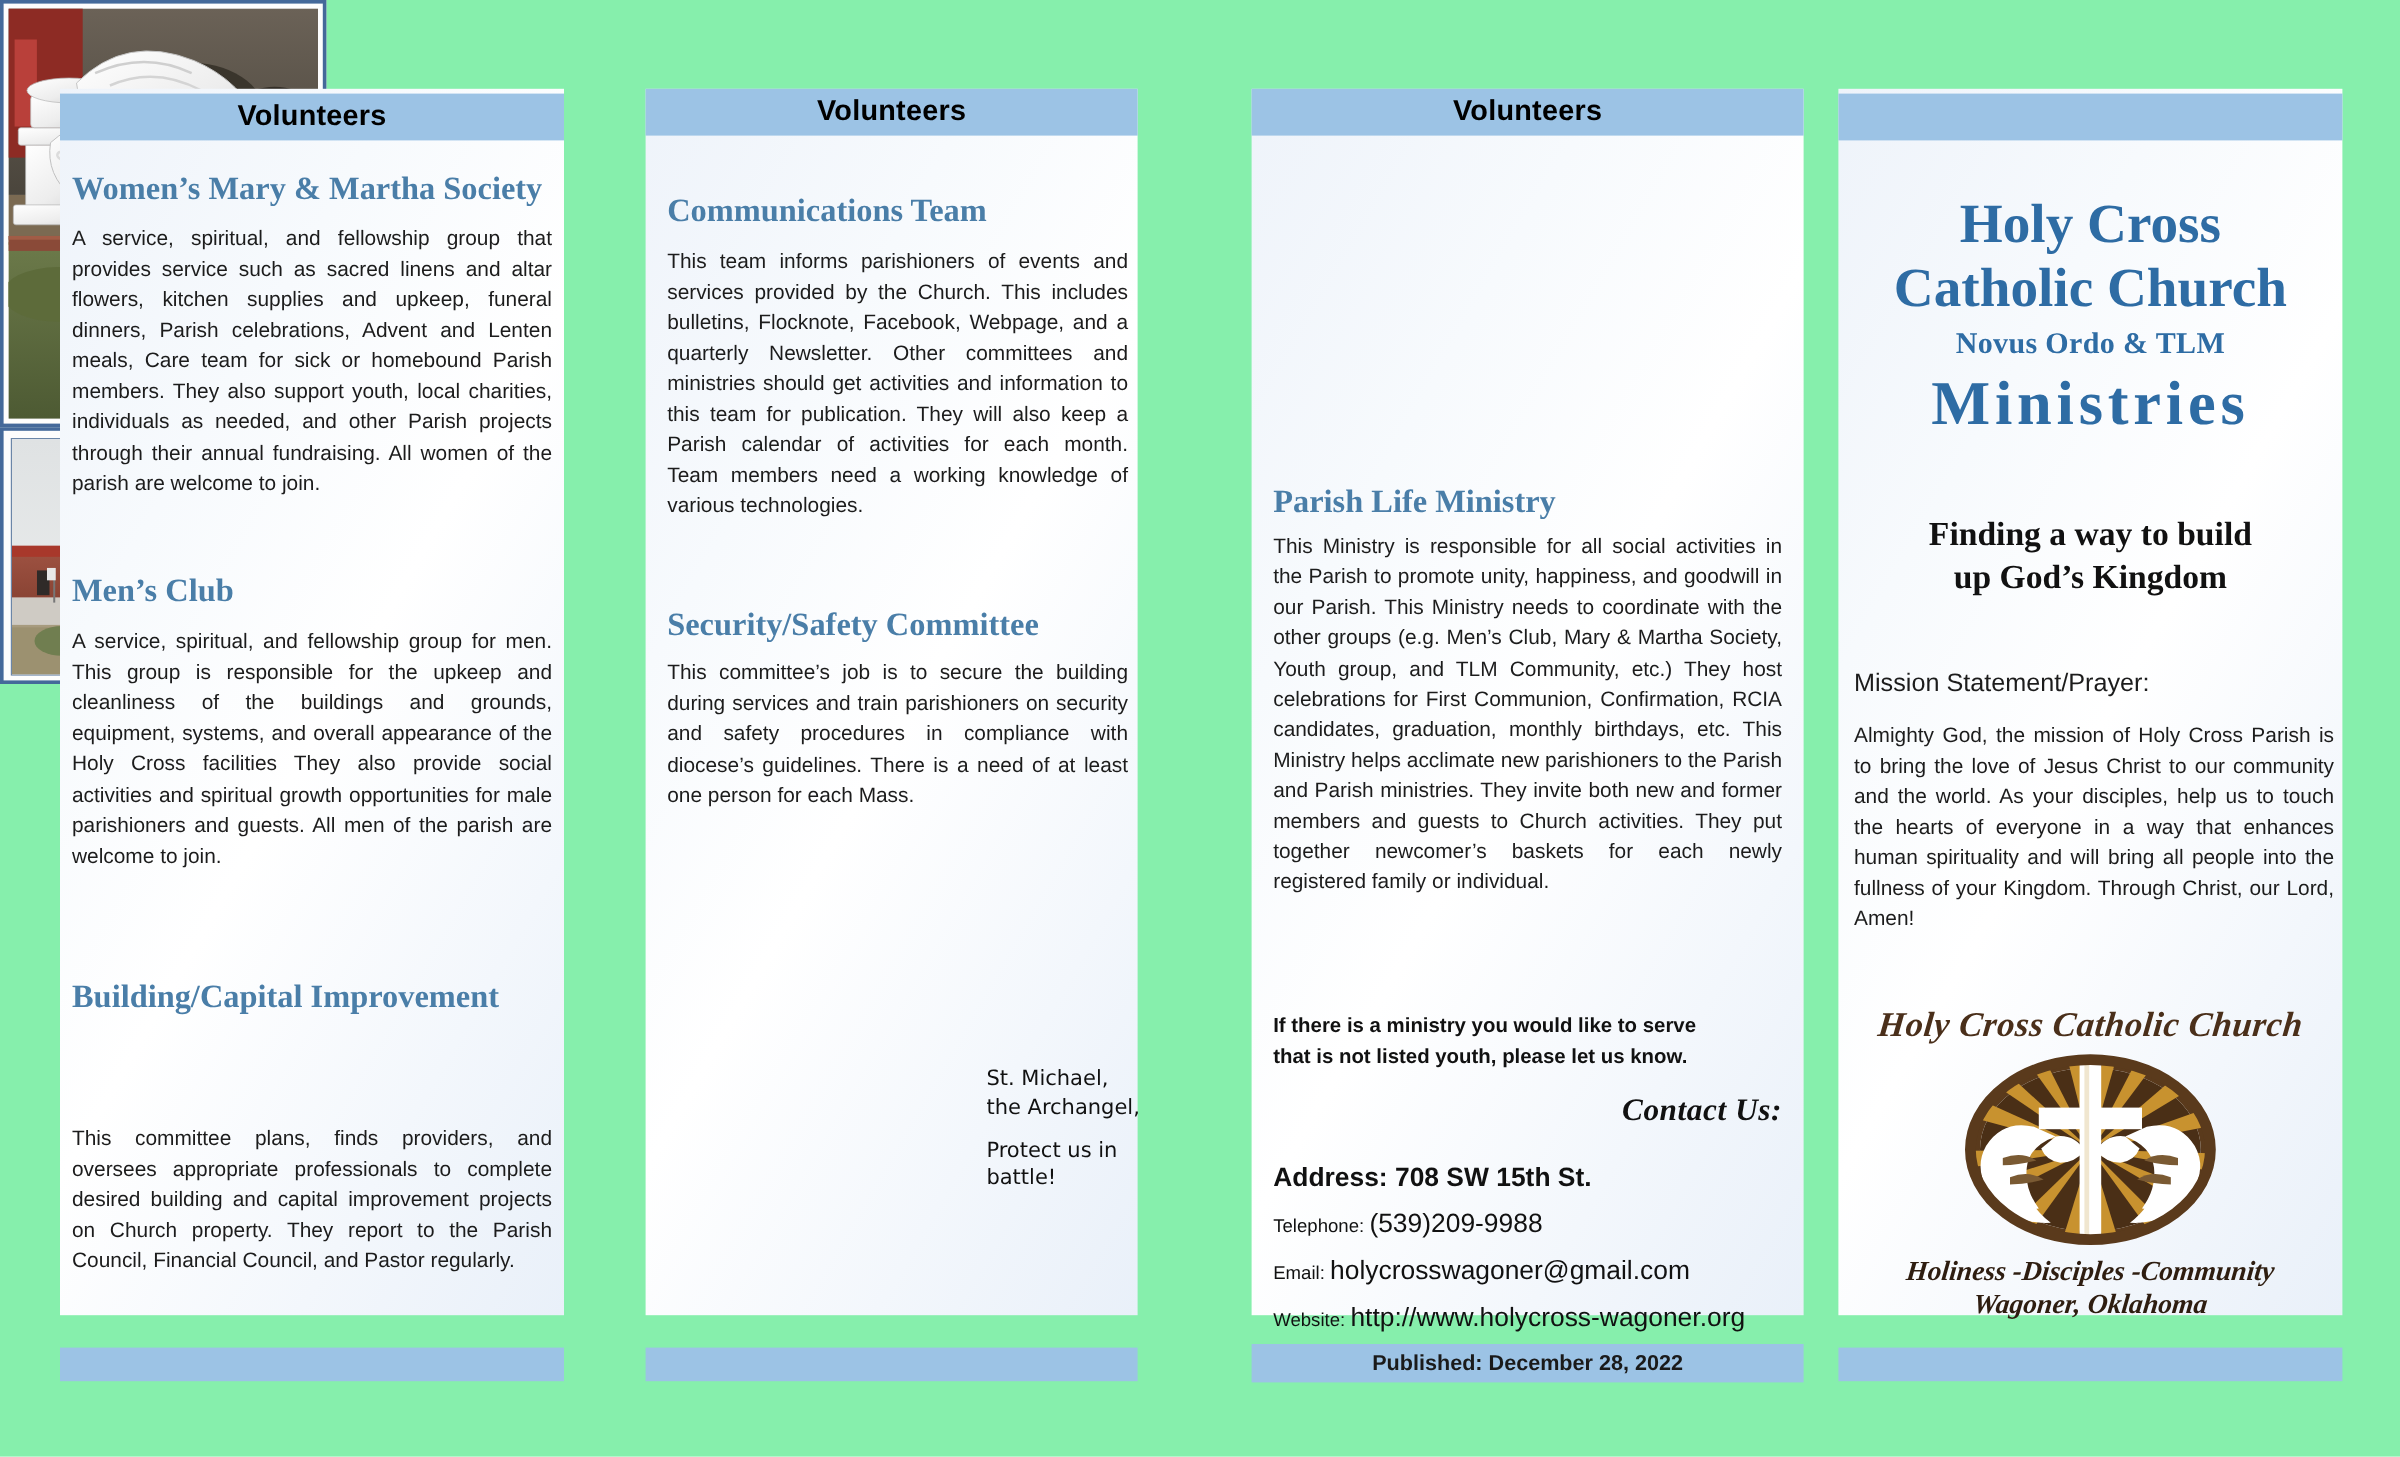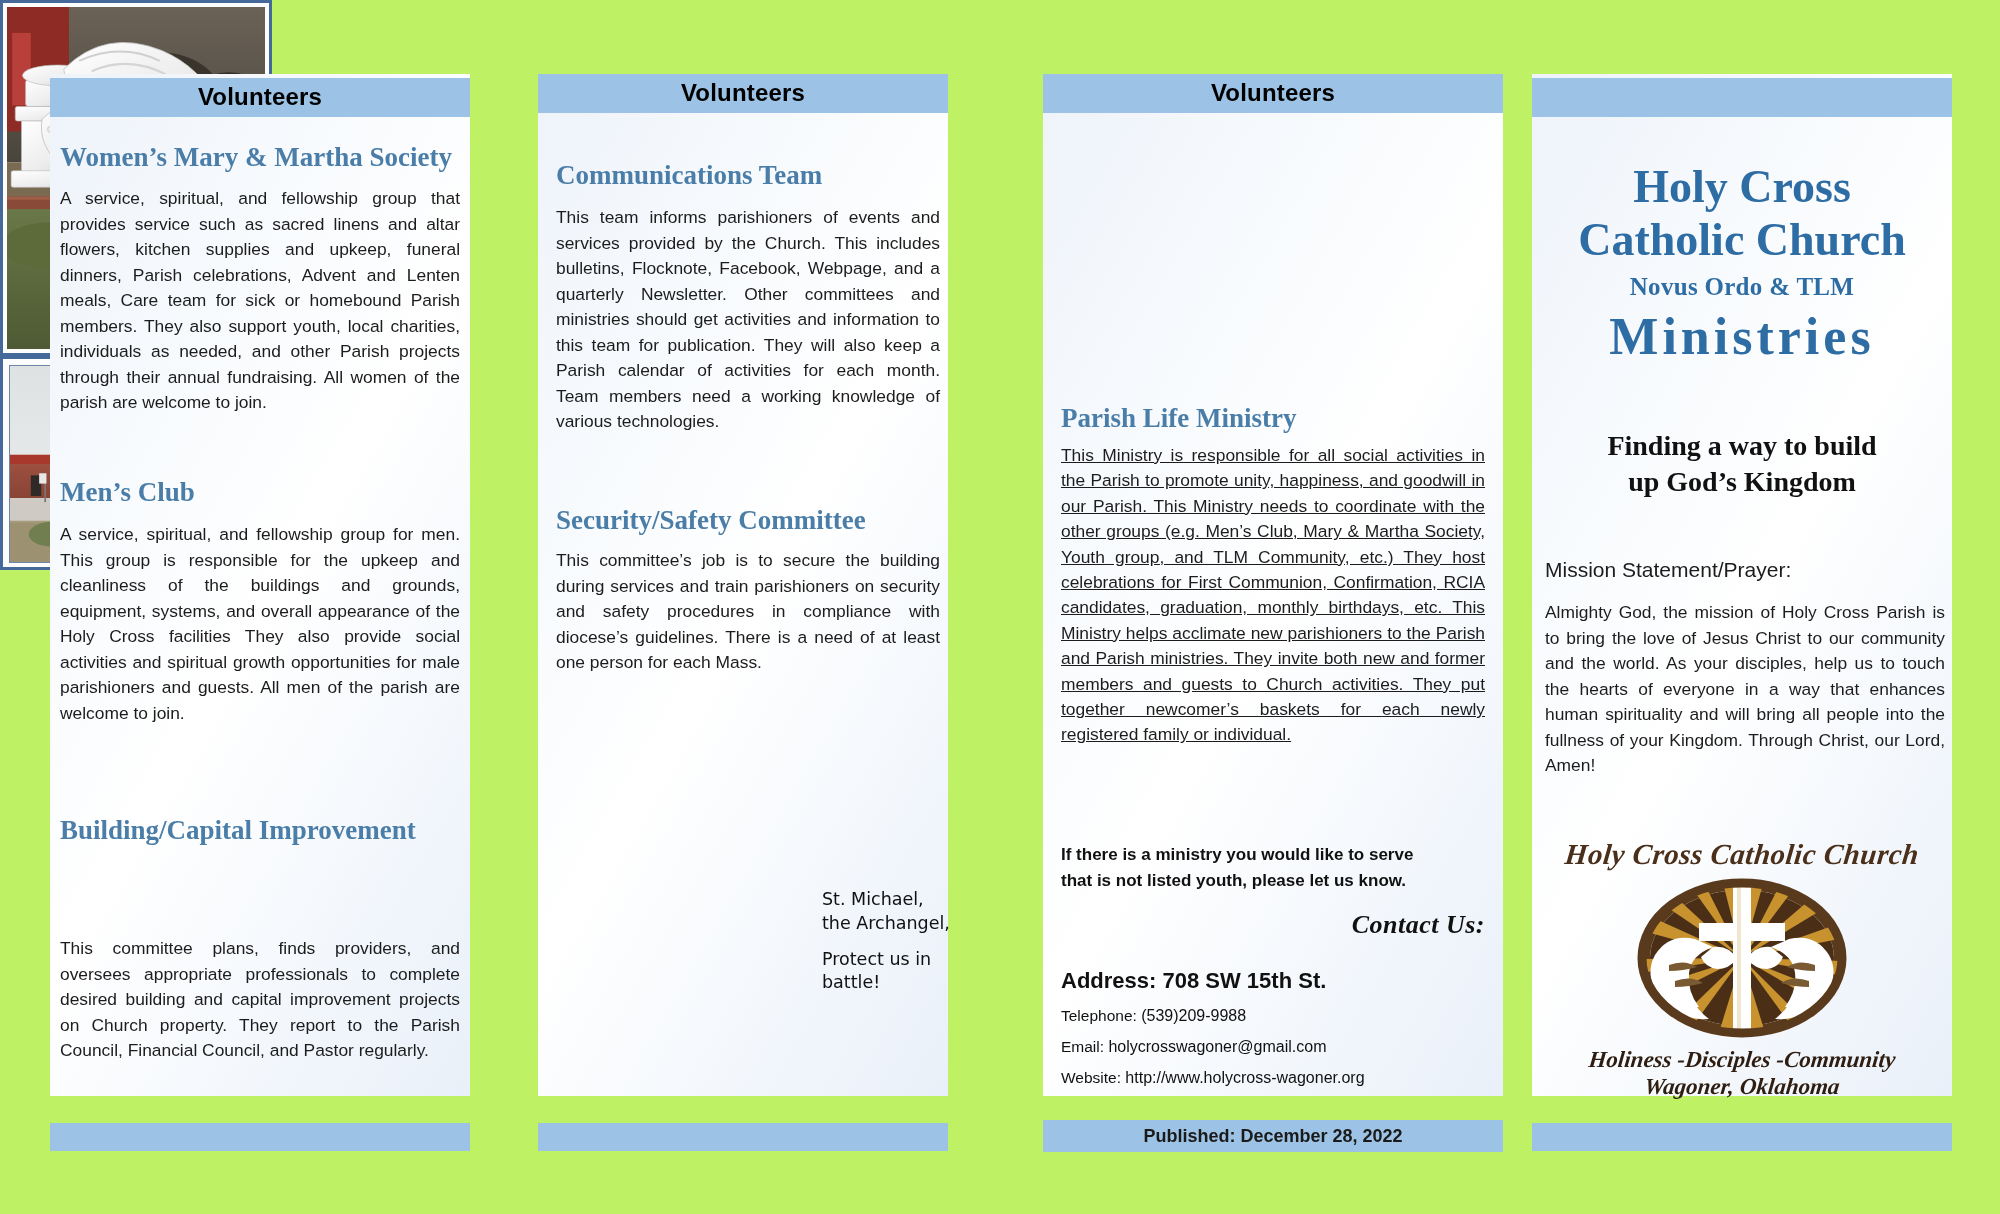--- a/index.html
+++ b/index.html
@@ -1,18 +1,18 @@
 <!DOCTYPE html>
 <html><head>
 <meta charset="utf-8">
 <style>
   html,body{margin:0;padding:0;background:#ffffff;}
   body{width:2000px;height:1214px;font-family:"Liberation Sans",sans-serif;position:relative;overflow:hidden;}
 
-  .sheet{position:absolute;left:0;top:0;width:2000px;height:1214px;background:#bef264;}
+  .sheet{position:absolute;left:0;top:0;width:2000px;height:1214px;background:#86efac;}
 
   
   .panel{position:absolute;top:0;height:1214px;}
   .panel-bg{position:absolute;left:0;right:0;top:74px;bottom:118px;
             background:linear-gradient(120deg,#eef3fa 0%,#f7fafd 28%,#ffffff 52%,#f3f7fc 78%,#e9f0f9 100%);}
   #panel1{left:50px;width:420px;}
   #panel2{left:538px;width:410px;}
   #panel3{left:1043px;width:460px;}
   #panel4{left:1532px;width:420px;}
 
@@ -32,21 +32,21 @@
   #ftr2{left:538px;top:1123px;width:410px;height:28px;}
   #ftr3{left:1043px;top:1120px;width:460px;height:32px;}
   #ftr4{left:1532px;top:1123px;width:420px;height:28px;}
   #ftr3 .pub{font-size:18px;color:#1a1a1a;line-height:32px;text-align:center;font-weight:700;}
 
   
   .hsec{font-family:"Liberation Serif",serif;font-weight:bold;color:#4A7EA8;
         font-size:27px;line-height:1.12;margin:0 0 9px 0;}
   .body{font-size:17.4px;line-height:1.465;color:#1c1c1c;text-align:justify;
         text-justify:inter-word;margin:0;-webkit-hyphens:none;hyphens:none;}
-  .body.tight{line-height:1.46;text-decoration:underline;}
+  .body.tight{line-height:1.46;}
 
   .block{position:absolute;}
 
   
   #p1-h1{left:50px;top:142px;width:420px;padding:0 10px;box-sizing:border-box;}
   #p1-b1{left:50px;top:186px;width:420px;padding:0 10px;box-sizing:border-box;}
   #p1-h2{left:50px;top:477px;width:420px;padding:0 10px;box-sizing:border-box;}
   #p1-b2{left:50px;top:522px;width:420px;padding:0 10px;box-sizing:border-box;}
   #p1-h3{left:50px;top:815px;width:420px;padding:0 10px;box-sizing:border-box;}
   #p1-b3{left:50px;top:904px;width:420px;padding:0 10px;box-sizing:border-box;margin-top:32px;}
@@ -60,21 +60,21 @@
   
   #p3-h1{left:1053px;top:403px;width:440px;padding:0 8px;box-sizing:border-box;}
   #p3-b1{left:1053px;top:443px;width:440px;padding:0 8px;box-sizing:border-box;}
   #p3-note{left:1053px;top:842px;width:440px;padding:0 8px;box-sizing:border-box;
            font-size:17px;line-height:1.52;font-weight:bold;color:#111;}
   #p3-contact{left:1053px;top:910px;width:440px;padding:0 8px;box-sizing:border-box;}
   .script{font-family:"Liberation Serif",serif;font-style:italic;font-weight:bold;
           font-size:26px;color:#111;letter-spacing:.5px;text-align:right;}
   .addr{font-size:22px;font-weight:bold;color:#111;margin-top:28px;}
   .cline{font-size:15.5px;color:#111;margin-top:13px;}
-  .cline .val{font-size:16px;}
+  .cline .val{font-size:22px;}
 
   
   #p4-title{left:1532px;top:160px;width:420px;text-align:center;
             font-family:"Liberation Serif",serif;font-weight:bold;color:#2E6CA4;}
   .t-main{font-size:46px;line-height:1.16;}
   .t-sub{font-size:25px;margin-top:6px;letter-spacing:.3px;}
   .t-big{font-size:52px;letter-spacing:4px;margin-top:6px;}
 
   #p4-tag{left:1532px;top:428px;width:420px;text-align:center;
           font-family:"Liberation Serif",serif;font-weight:bold;color:#111;

